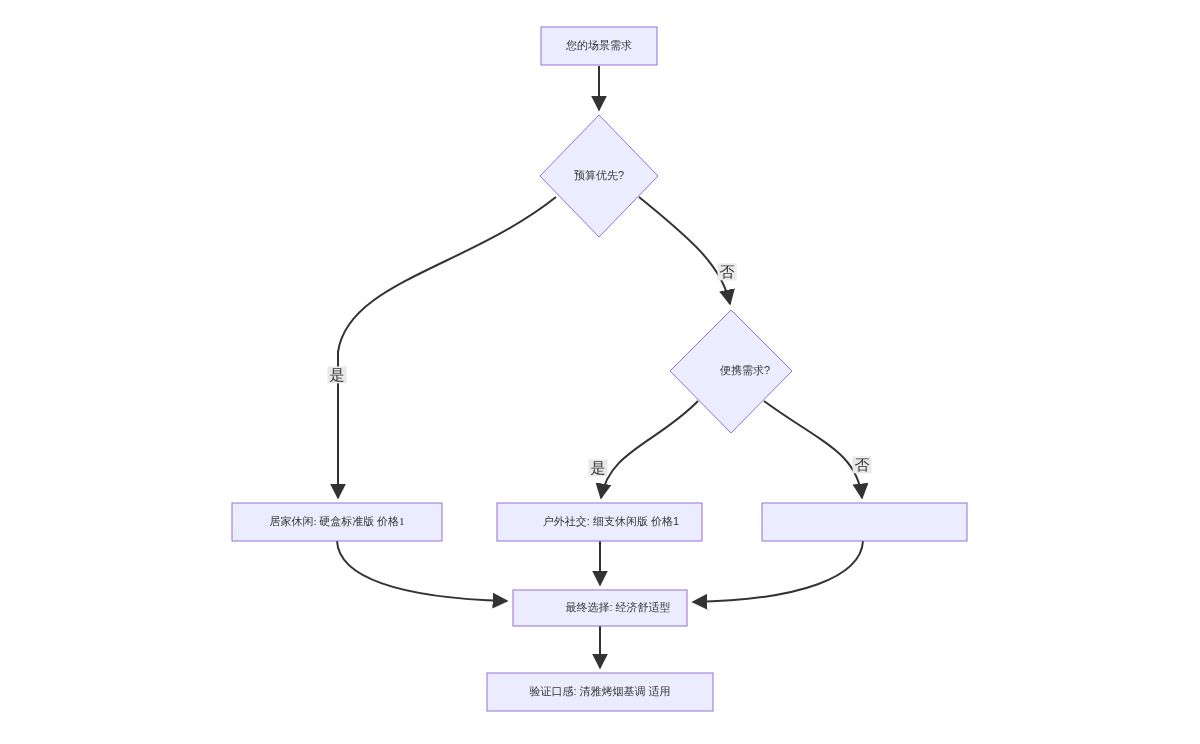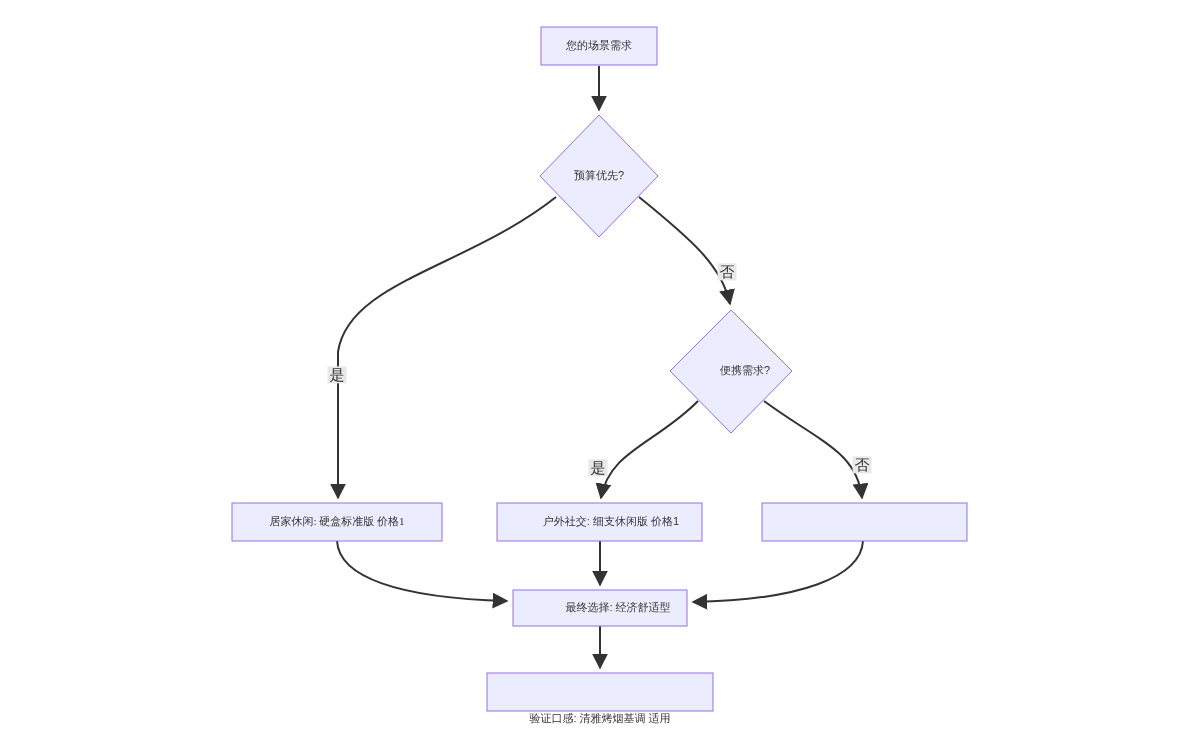--- a/index.html
+++ b/index.html
@@ -100,21 +100,21 @@
   </div>
   <div class="node-label" style="left:232px; top:503px; width:210px; height:38px;font-family:Liberation Serif, serif;">
     <span>居家休闲: 硬盒标准版 价格1</span>
   </div>
   <div class="node-label" style="left:497px; top:503px; width:228px; height:38px;">
     <span>户外社交: 细支休闲版 价格1</span>
   </div>
   <div class="node-label" style="left:531px; top:590px; width:174px; height:36px;">
     <span>最终选择: 经济舒适型</span>
   </div>
-  <div class="node-label" style="left:487px; top:700px; width:226px; height:38px;">
+  <div class="node-label" style="left:487px; top:673px; width:226px; height:38px;">
     <span>验证口感: 清雅烤烟基调 适用</span>
   </div>
 
   <div class="edge-label" style="left:337px; top:375px;">
     <span>是</span>
   </div>
   <div class="edge-label" style="left:727px; top:272px;">
     <span>否</span>
   </div>
   <div class="edge-label" style="left:598px; top:468px;">

